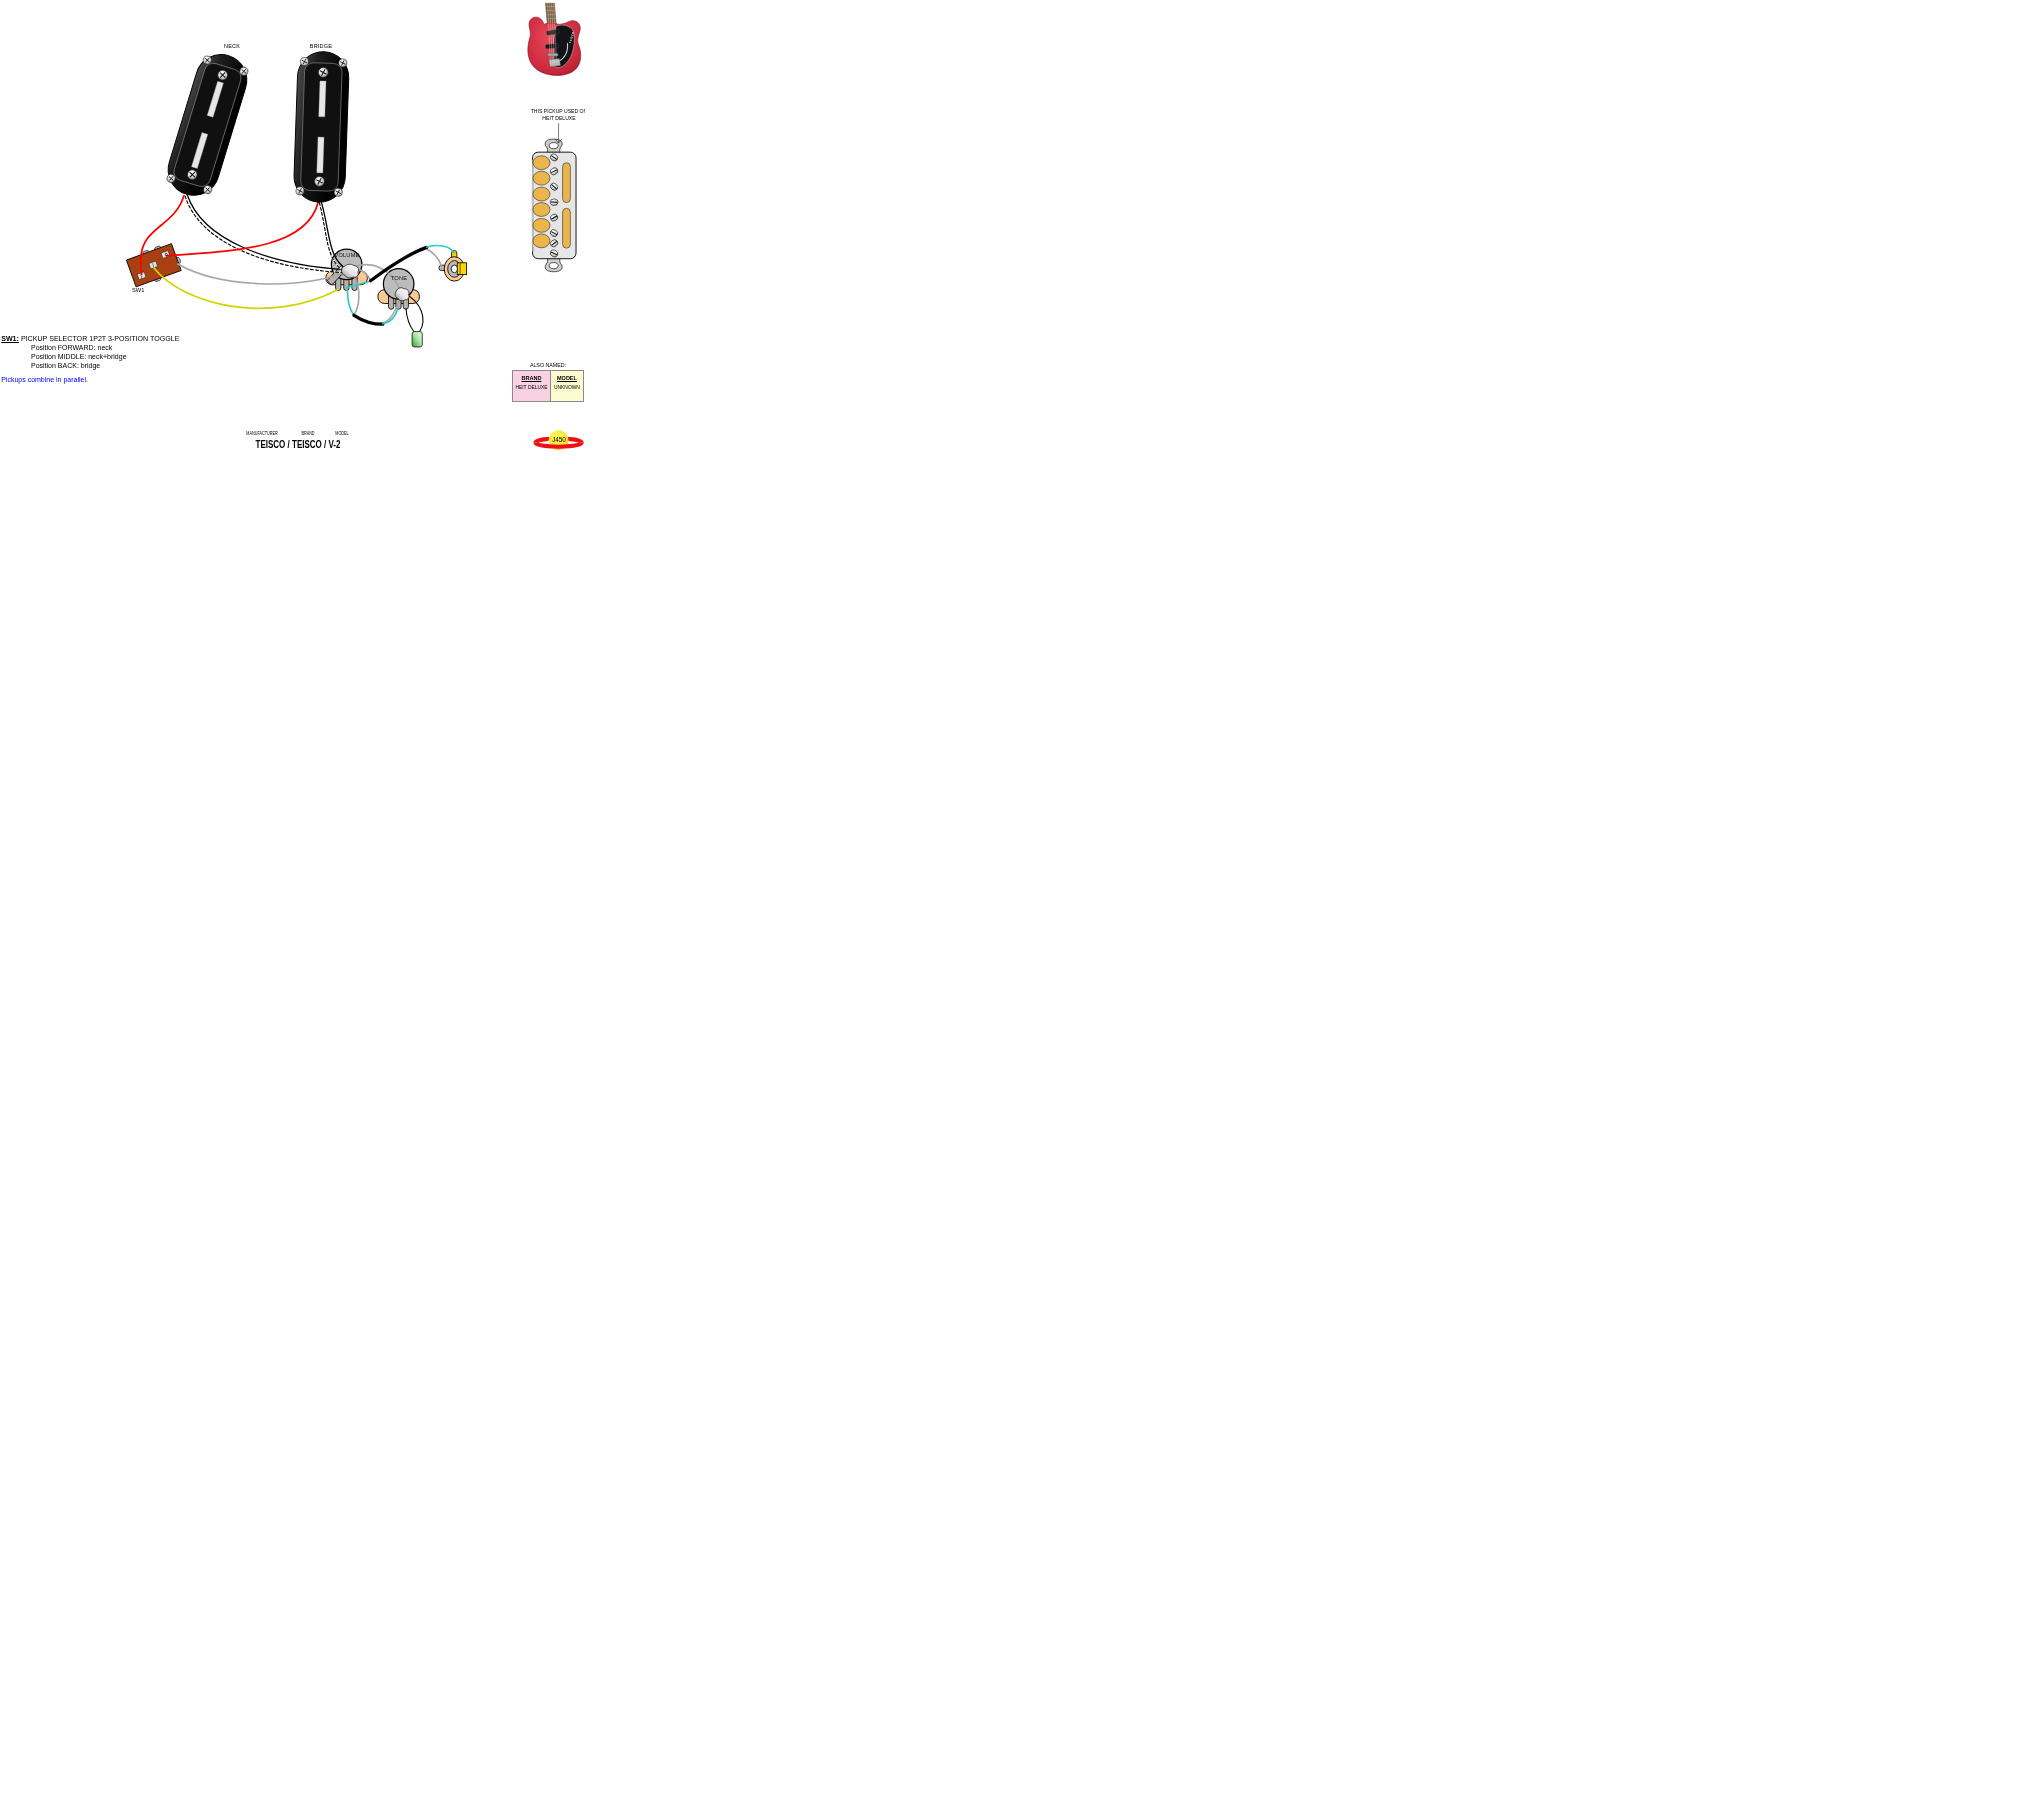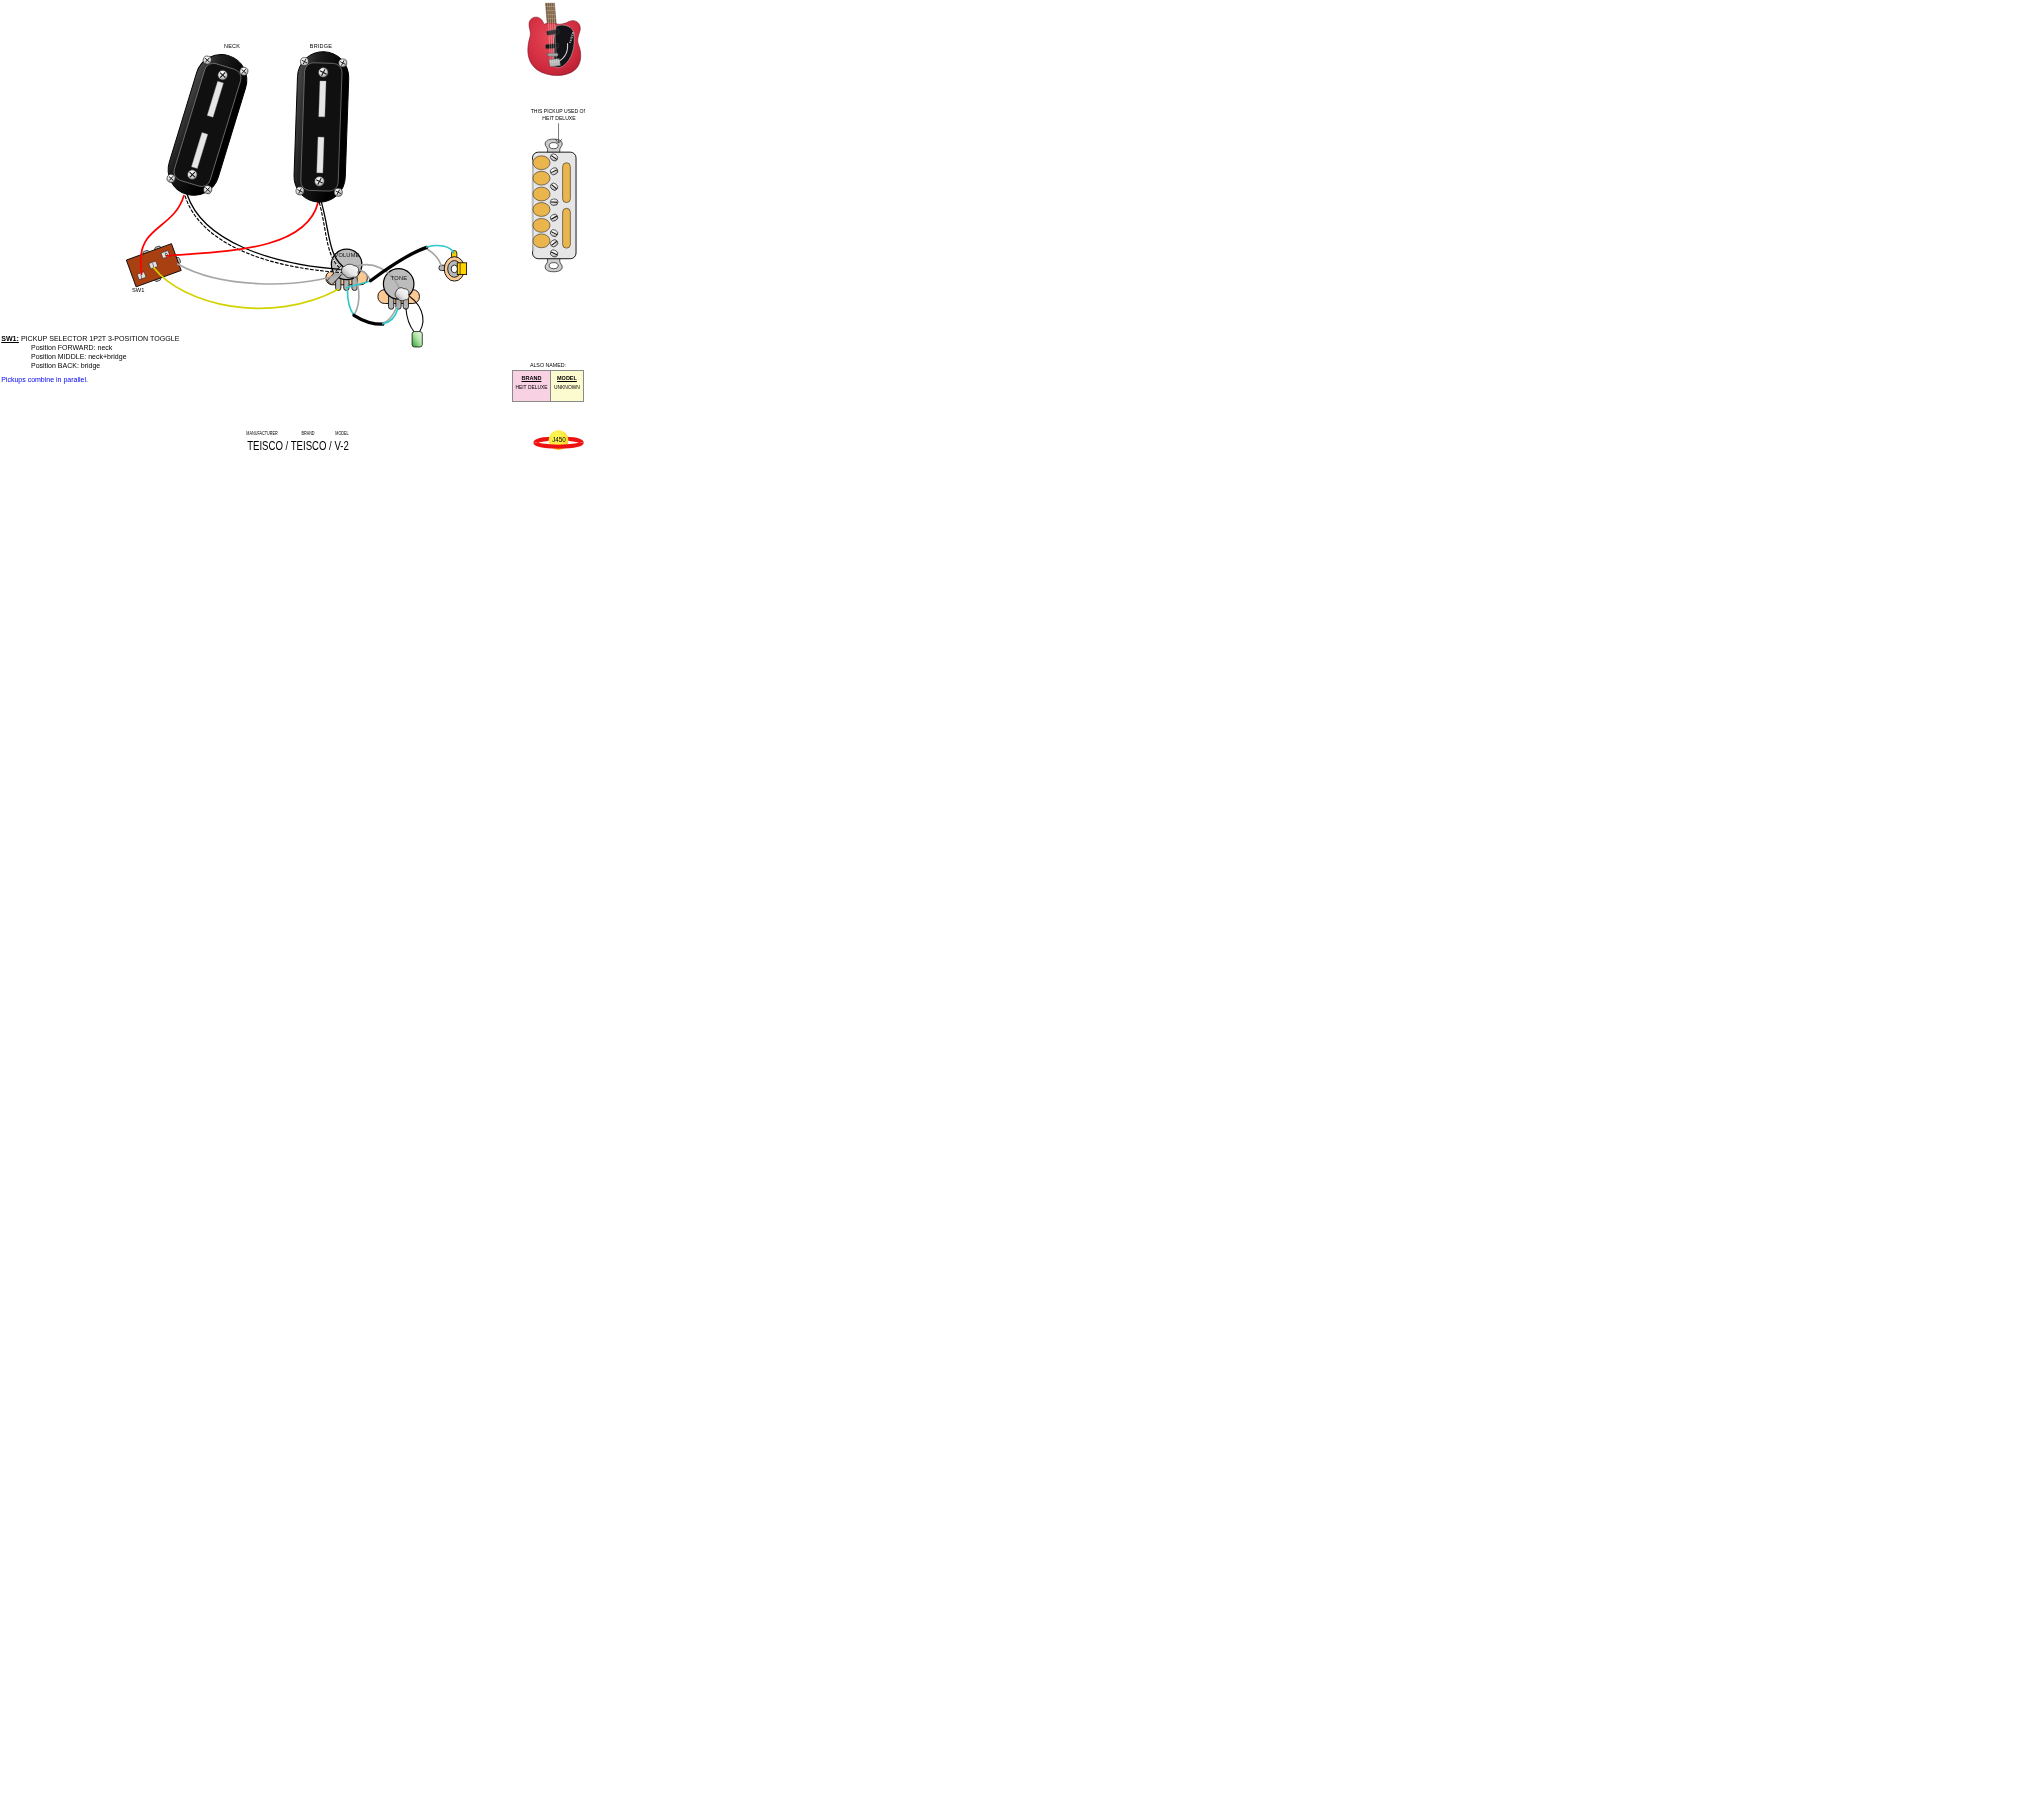--- a/index.html
+++ b/index.html
@@ -20,21 +20,21 @@
   .also-named{font-size:5.3px;}
   .tbl{position:absolute;display:flex;border:0.6px solid #8a8a8a;box-sizing:border-box;}
   .tbl .cell{height:100%;box-sizing:border-box;text-align:center;}
   .tbl .cell.pink{background:#f8d1e3;width:38px;}
   .tbl .cell.yellow{background:#fbfbcf;width:34px;border-left:0.6px solid #8a8a8a;}
   .tbl .hdr{font-weight:bold;font-size:5.5px;text-decoration:underline;
             text-decoration-thickness:0.8px;margin-top:3.7px;}
   .tbl .val{font-size:4.9px;margin-top:4.5px;}
   .cond{display:inline-block;transform:scaleX(0.8);transform-origin:center;white-space:nowrap;}
   .foot-sm{font-size:4.7px;}
-  .foot-big{font-size:12px;}
+  .foot-big{font-size:10px;font-weight:bold;}
   .j450{font-size:6.3px;}
   .guitar-logo{position:absolute;font-size:2.6px;font-weight:bold;color:#fff;
                letter-spacing:0.4px;transform:rotate(-74deg);}
 </style>
 </head>
 <body>
 
 <div id="stage">
 
 <svg width="585" height="454" viewBox="0 0 1438 1116">

